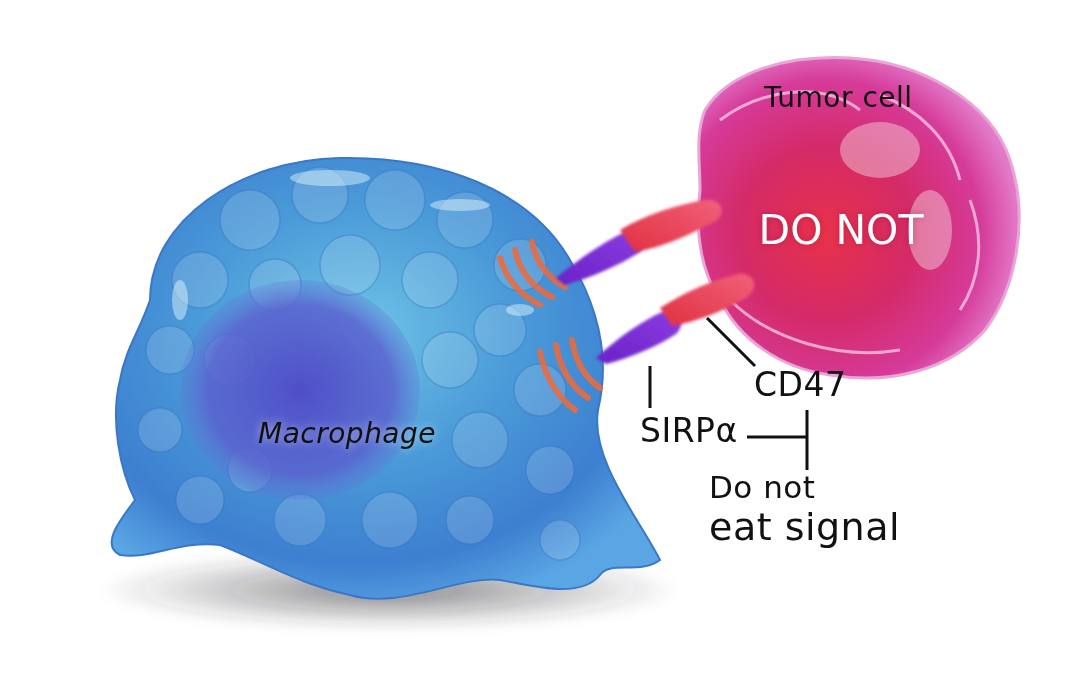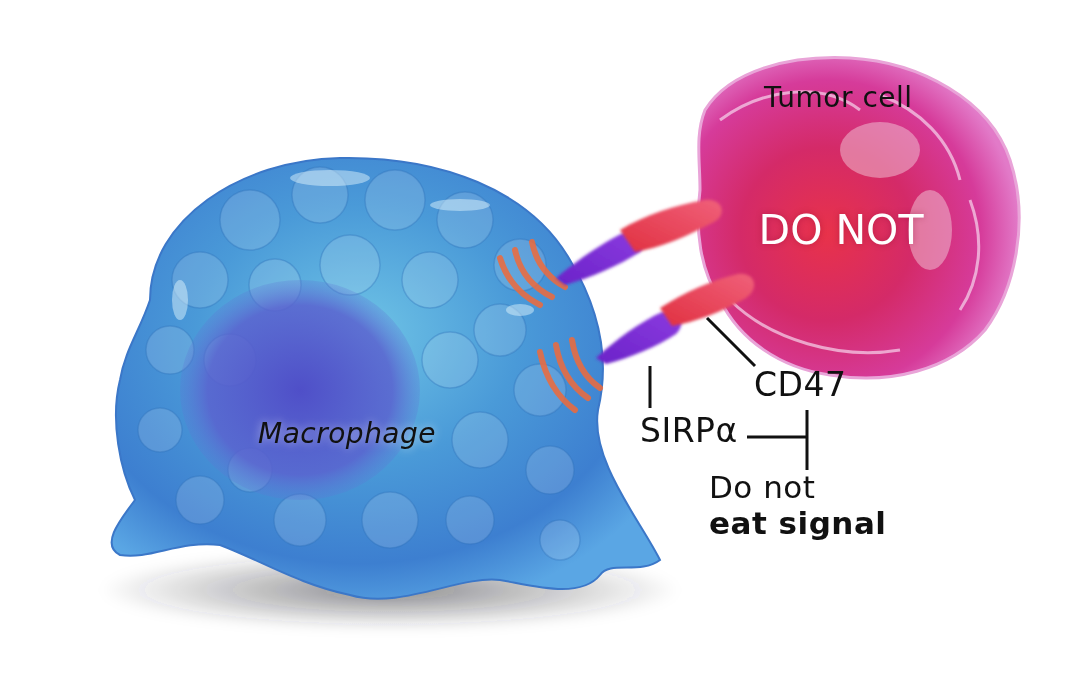--- a/index.html
+++ b/index.html
@@ -9,21 +9,21 @@
   .label { position: absolute; color: #111111; white-space: nowrap; line-height: 1; letter-spacing: 0.5px; }
   .tumor-title { left: 764px; top: 84px; font-size: 28px; }
   .dne { position: absolute; color: #ffffff; font-size: 41px; line-height: 1; text-align: center;
          width: 220px; text-shadow: 0 0 6px rgba(120,0,40,0.35); }
   .dne1 { left: 731px; top: 210px; }
   .dne2 { left: 731px; top: 260px; }
   .macro-label { left: 258px; top: 420px; font-size: 28px; text-shadow: 0 0 10px rgba(255,255,255,0.55); font-style: italic; }
   .cd47 { left: 754px; top: 368px; font-size: 33px; }
   .sirpa { left: 615px; top: 414px; font-size: 33px; margin-left: 25px; }
   .dnes1 { left: 709px; top: 472px; font-size: 31px; }
-  .dnes2 { left: 709px; top: 508px; font-size: 31px; font-weight: bold; }
+  .dnes2 { left: 709px; top: 508px; font-size: 38px; }
 </style>
 </head>
 <body>
 
 <div id="stage">
   <svg width="1080" height="678" viewBox="0 0 1080 678">
     <defs>
       <radialGradient id="macroGrad" cx="45%" cy="40%" r="65%">
         <stop offset="0%" stop-color="#6fc4e6"></stop>
         <stop offset="45%" stop-color="#4a9ad8"></stop>

